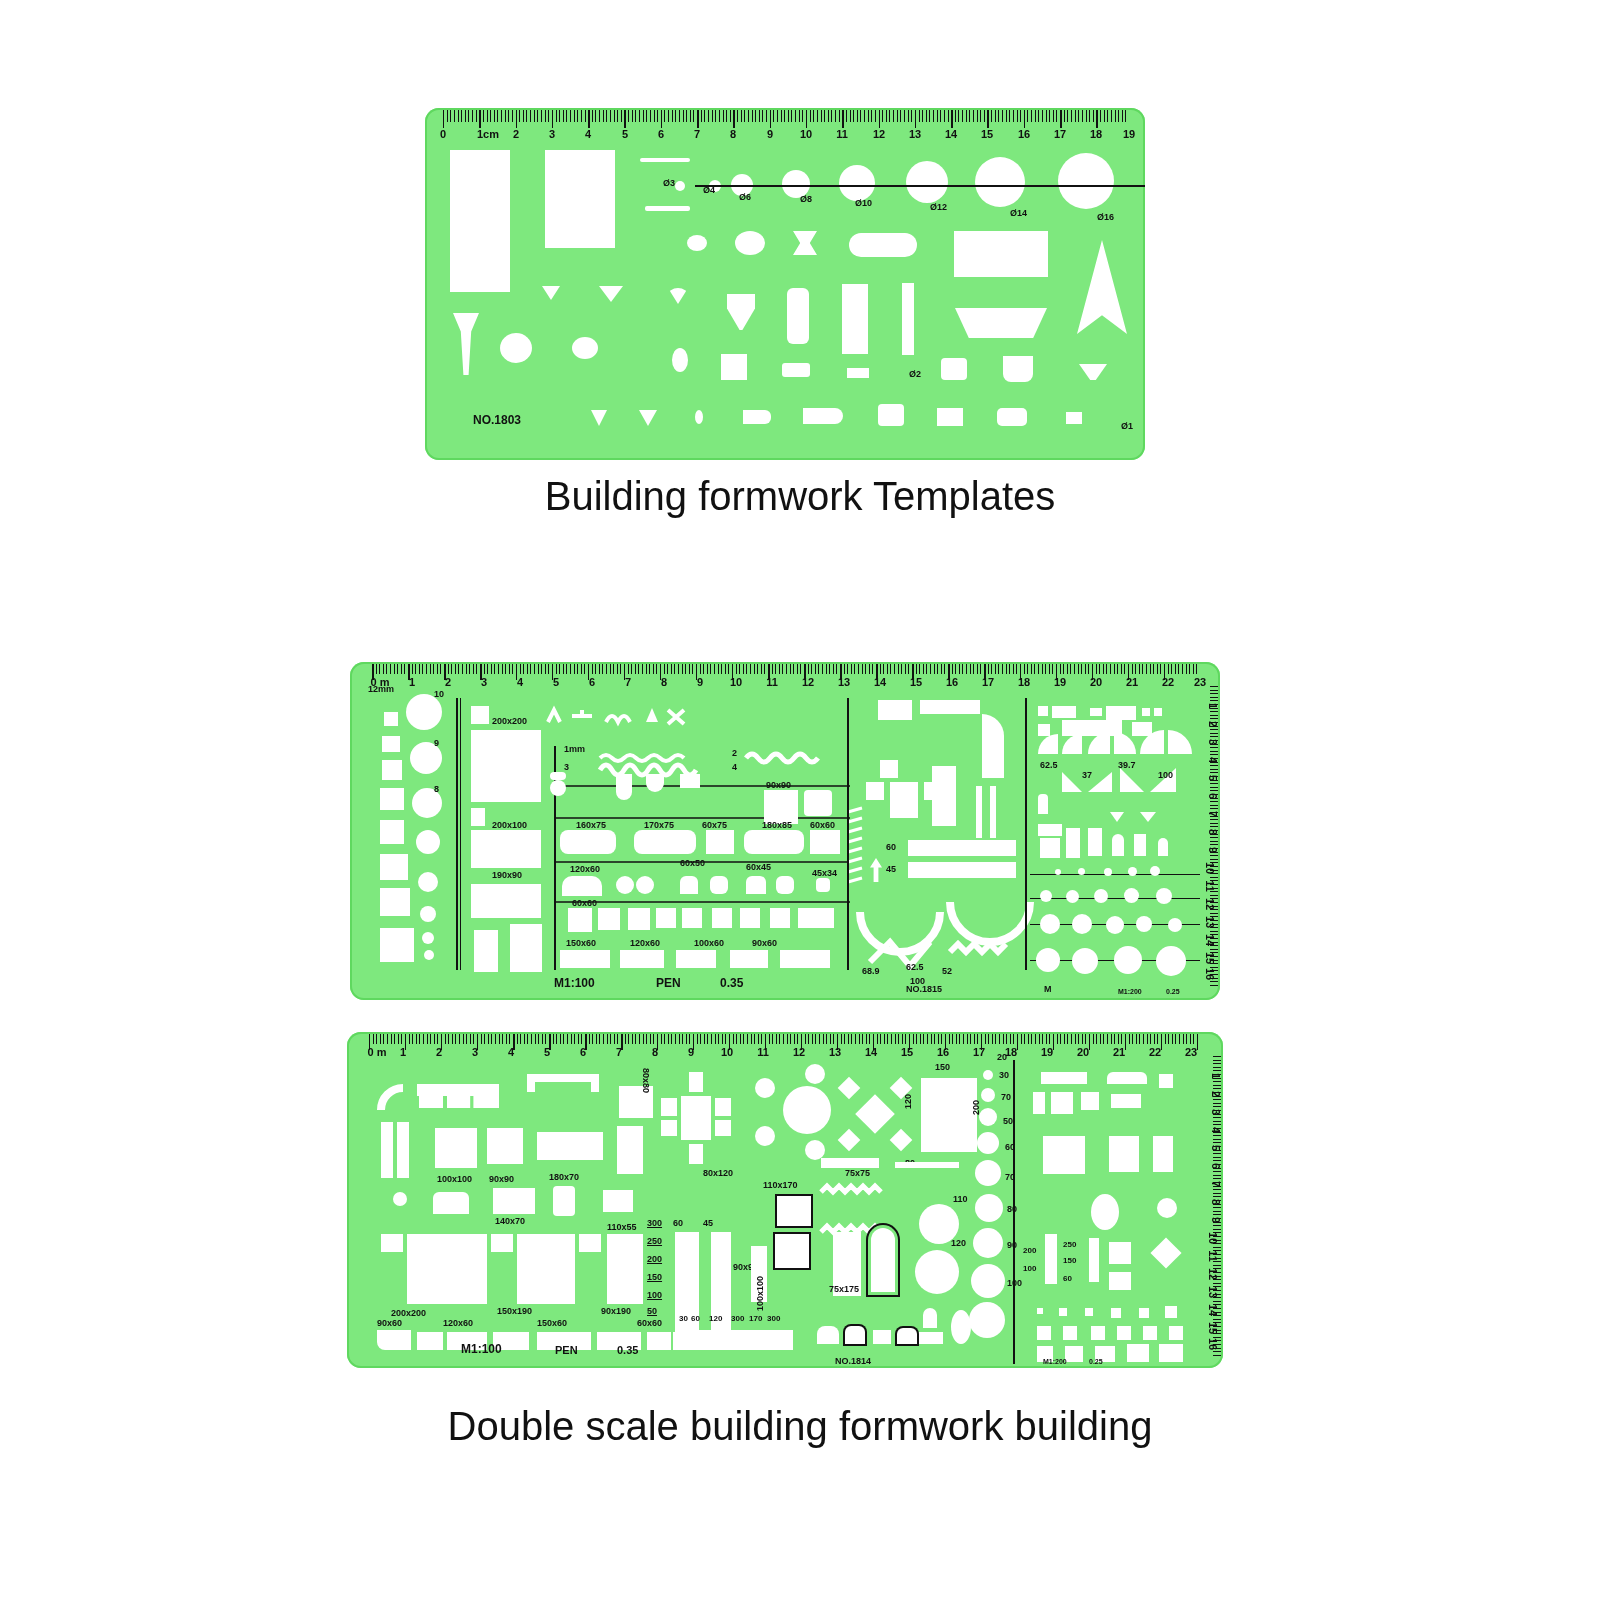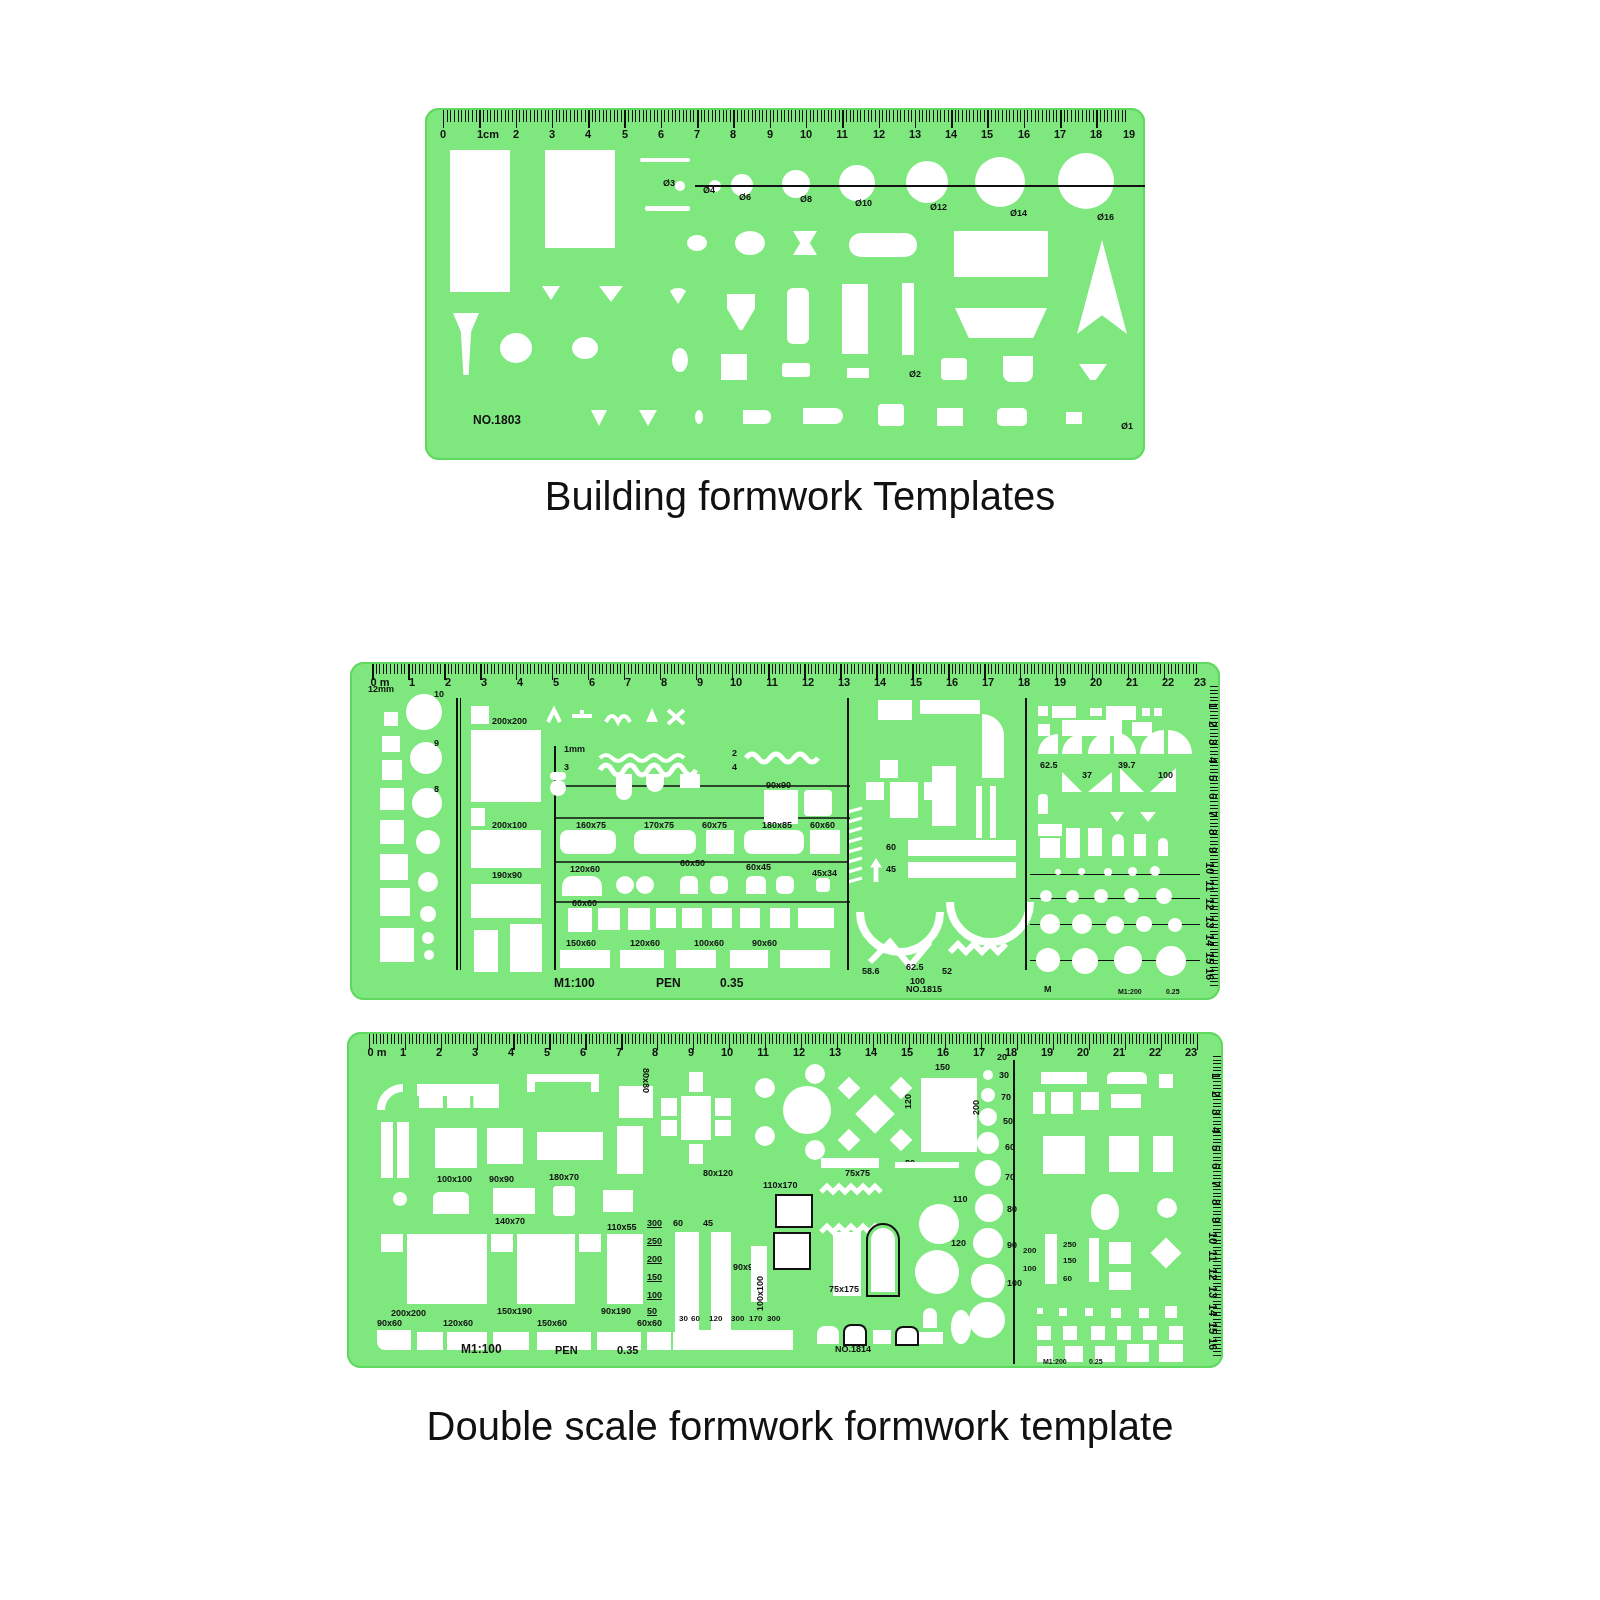--- a/index.html
+++ b/index.html
@@ -324,21 +324,21 @@
   <div class="cut" style="left:574px; top:120px; width:18px; height:18px;"></div>
   <div class="cut" style="left:582px; top:104px; width:24px; height:60px;"></div>
   <div class="cut" style="left:626px; top:124px; width:6px; height:52px;"></div>
   <div class="cut" style="left:640px; top:124px; width:6px; height:52px;"></div>
   <div class="cut" style="left:520px; top:196px; width:12px; height:24px; clip-path:polygon(50% 0,100% 40%,70% 40%,70% 100%,30% 100%,30% 40%,0 40%);"></div>
   <div class="cut" style="left:558px; top:178px; width:108px; height:16px;"></div>
   <div class="cut" style="left:558px; top:200px; width:108px; height:16px;"></div>
   <div class="lbl" style="left:536px; top:180px;">60</div>
   <div class="lbl" style="left:536px; top:202px;">45</div>
   <div class="lbl" style="left:556px; top:300px;">62.5</div>
-  <div class="lbl" style="left:512px; top:304px;">58.6</div>
+  <div class="lbl" style="left:512px; top:304px;">68.9</div>
   <div class="lbl" style="left:592px; top:304px;">52</div>
   <div class="lbl" style="left:560px; top:314px;">100</div>
 
   <div class="divider" style="left:675px; top:36px; width:2px; height:272px;"></div>
 
   <div class="cut" style="left:688px; top:44px; width:10px; height:10px;"></div>
   <div class="cut" style="left:702px; top:44px; width:24px; height:12px;"></div>
   <div class="cut" style="left:740px; top:46px; width:12px; height:8px;"></div>
   <div class="cut" style="left:756px; top:44px; width:30px; height:14px;"></div>
   <div class="cut" style="left:792px; top:46px; width:8px; height:8px;"></div>
@@ -628,18 +628,18 @@
   <div class="cut" style="left:822px; top:294px; width:14px; height:14px;"></div>
   <div class="cut" style="left:690px; top:314px; width:16px; height:16px;"></div>
   <div class="cut" style="left:718px; top:314px; width:18px; height:16px;"></div>
   <div class="cut" style="left:748px; top:314px; width:20px; height:16px;"></div>
   <div class="cut" style="left:780px; top:312px; width:22px; height:18px;"></div>
   <div class="cut" style="left:812px; top:312px; width:24px; height:18px;"></div>
 
   <div class="biglbl" style="left:114px; top:310px;">M1:100</div>
   <div class="lbl" style="left:208px; top:312px; font-size:11px;">PEN</div>
   <div class="lbl" style="left:270px; top:312px; font-size:11px;">0.35</div>
-  <div class="lbl" style="left:488px; top:312px;">NO.1814</div>
+  <div class="lbl" style="left:488px; top:324px;">NO.1814</div>
   <div class="lbl" style="left:696px; top:326px; font-size:7px;">M1:200</div>
   <div class="lbl" style="left:742px; top:326px; font-size:7px;">0.25</div>
 </div>
 
-<div class="caption" style="top:1404px;">Double scale formwork formwork template</div>
+<div class="caption" style="top:1404px;">Double scale building formwork building</div>
 
 </body></html>

